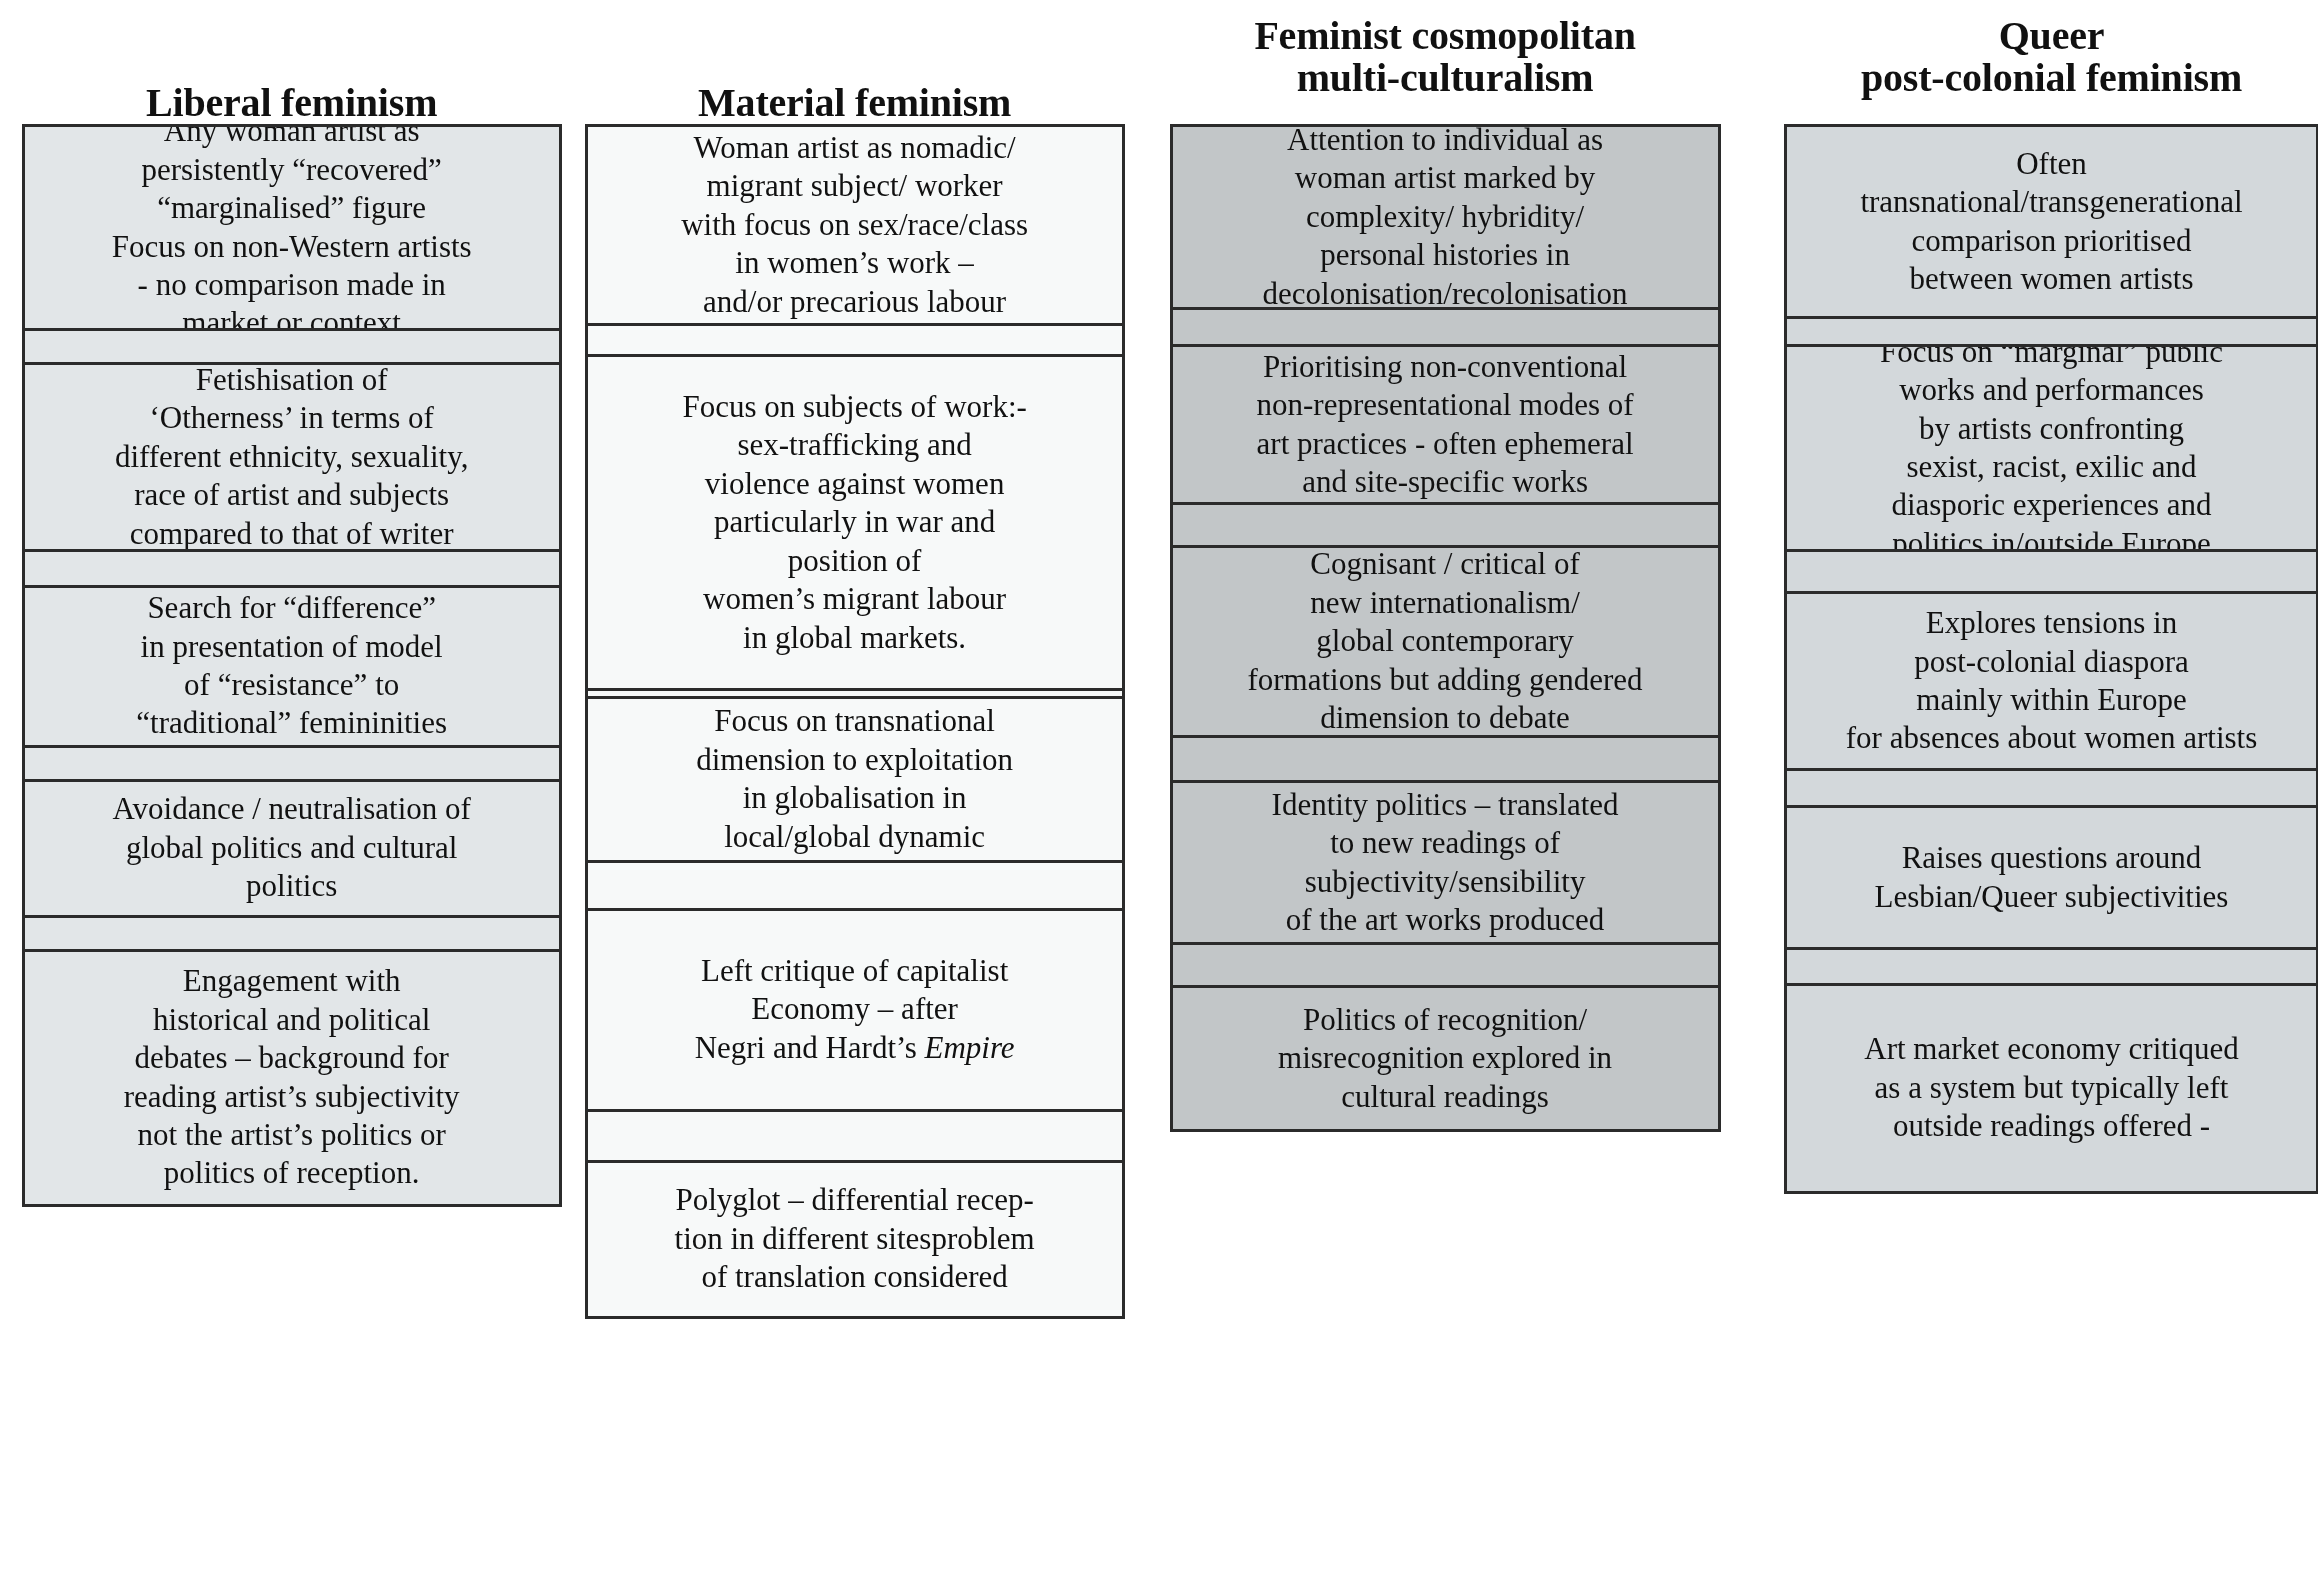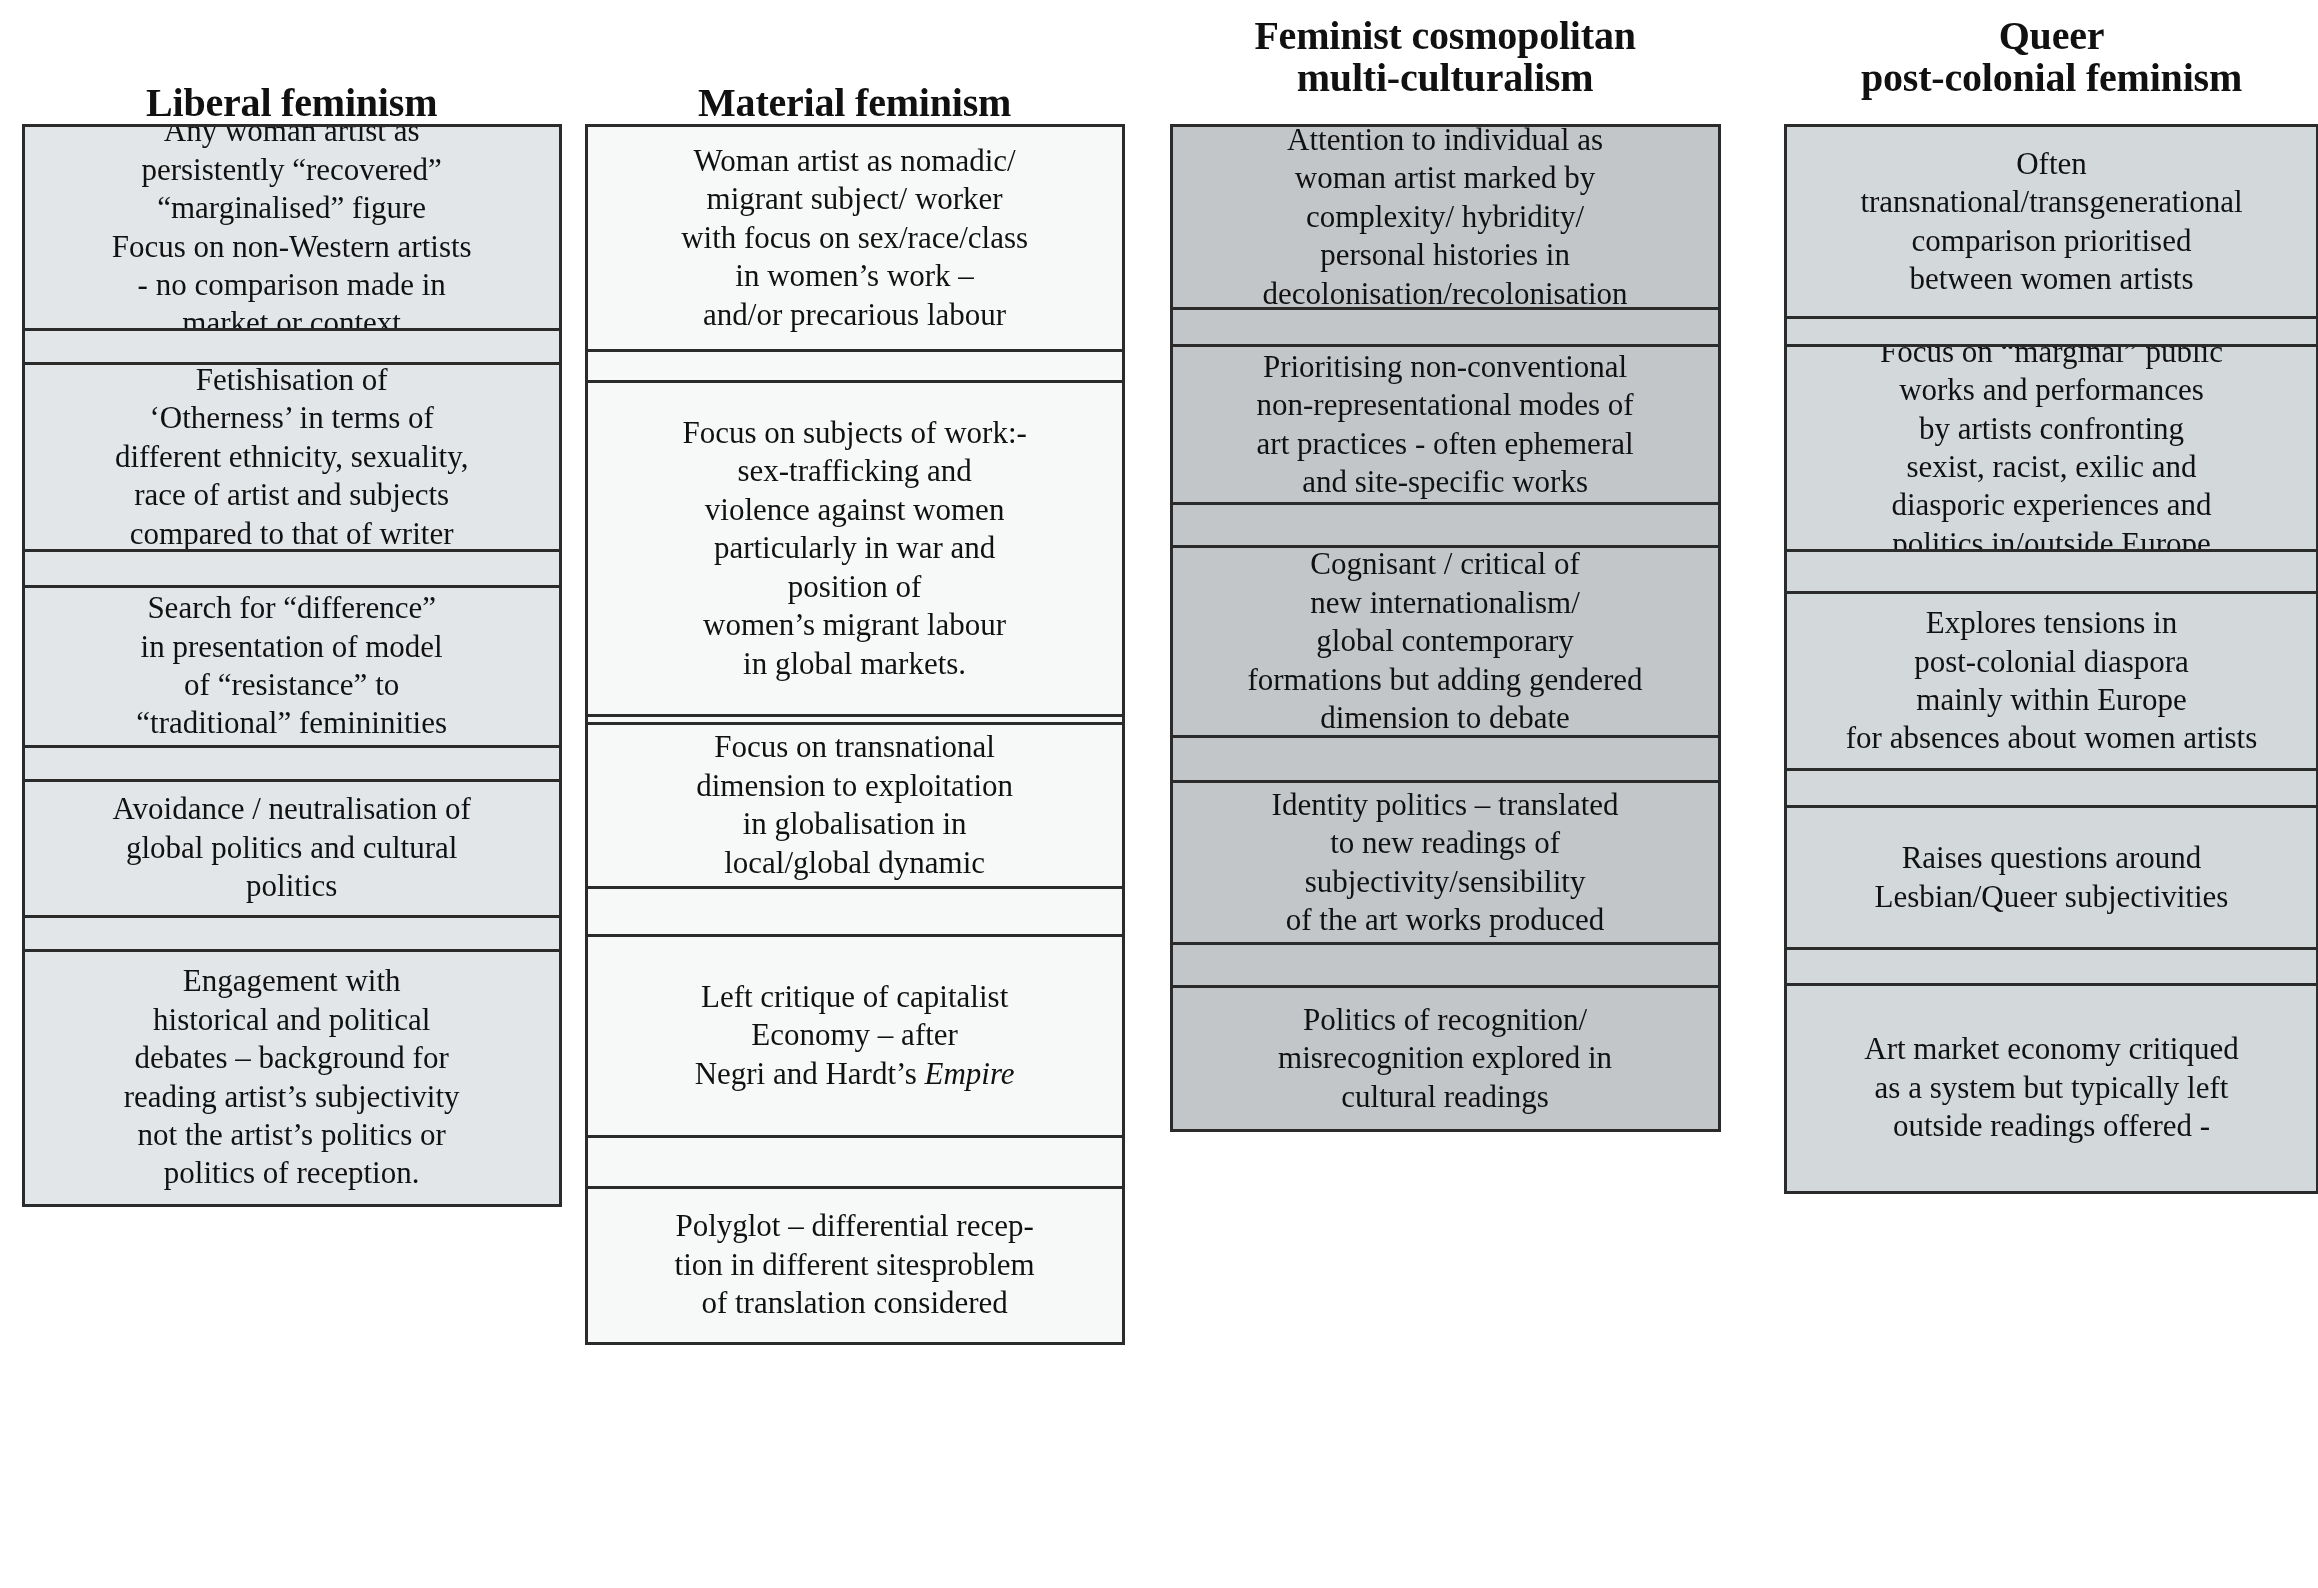--- a/index.html
+++ b/index.html
@@ -161,21 +161,21 @@
 
     </div>
   </div>
 
   <div class="column col-1">
     <div class="title-holder">
       <div class="col-title">Material feminism</div>
     </div>
     <div class="stack">
 
-      <div class="cell fill-white" style="height:228px;">
+      <div class="cell fill-white" style="height:202px;">
         <div>
           <div>Woman artist as nomadic/</div>
           <div>migrant subject/ worker</div>
           <div>with focus on sex/race/class</div>
           <div>in women’s work –</div>
           <div>and/or precarious labour</div>
         </div>
       </div>
       <div class="gap fill-white" style="height:28px;"></div>
 

